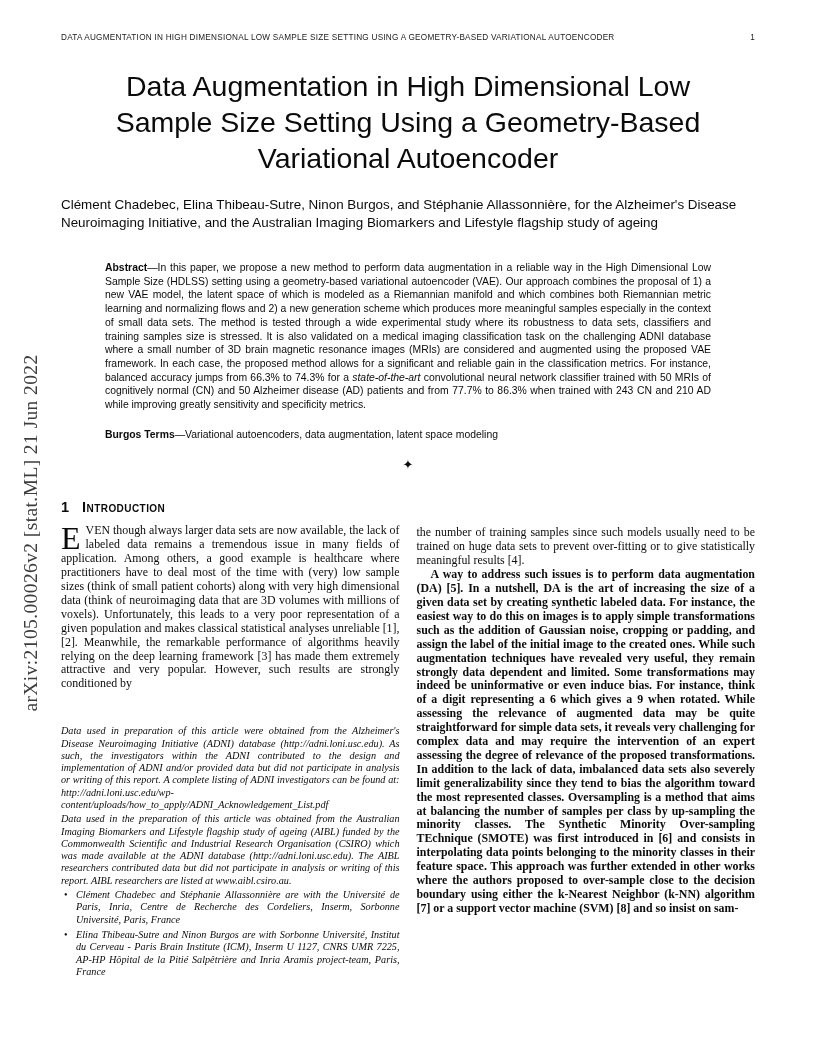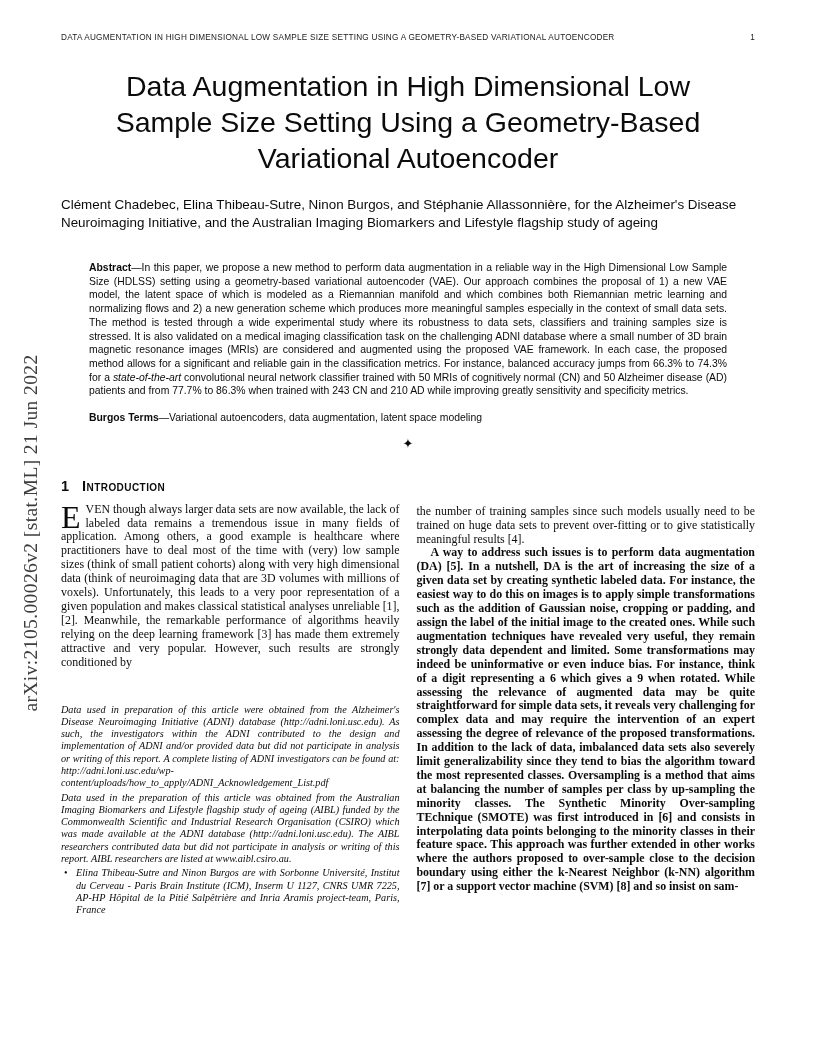--- a/index.html
+++ b/index.html
@@ -30,21 +30,21 @@
     font-size: 13.4px; line-height: 17.5px;
     margin: 0 auto 30px auto;
     max-width: 700px;
   }
   .abstract {
     margin: 0 28px;
     font-family: "Liberation Sans", sans-serif;
     font-size: 10.4px; line-height: 13.7px;
     text-align: justify;
   }
-  .abstract p { margin: 0; }
+  .abstract p { margin: 16px; }
   .abstract .index-terms { margin-top: 13px; }
   .separator {
     text-align: center;
     font-size: 13px;
     margin: 11px 0 13px 0;
     font-family: "Liberation Serif", serif;
   }
   .columns {
     display: flex; gap: 17px;
     font-family: "Liberation Serif", serif;
@@ -114,20 +114,21 @@
   <div class="columns">
 
     <div class="col col-left">
       <h2 class="section-heading"><span class="sec-num">1</span><span class="sec-title">Introduction</span></h2>
       <p><span class="dropcap">E</span><span>VEN though always larger data sets are now available, the lack of labeled data remains a tremendous issue in many fields of application. Among others, a good example is healthcare where practitioners have to deal most of the time with (very) low sample sizes (think of small patient cohorts) along with very high dimensional data (think of neuroimaging data that are 3D volumes with millions of voxels). Unfortunately, this leads to a very poor representation of a given population and makes classical statistical analyses unreliable [1], [2]. Meanwhile, the remarkable performance of algorithms heavily relying on the deep learning framework [3] has made them extremely attractive and very popular. However, such results are strongly conditioned by</span></p>
 
       <div class="footnotes">
         <p>Data used in preparation of this article were obtained from the Alzheimer's Disease Neuroimaging Initiative (ADNI) database (http://adni.loni.usc.edu). As such, the investigators within the ADNI contributed to the design and implementation of ADNI and/or provided data but did not participate in analysis or writing of this report. A complete listing of ADNI investigators can be found at: http://adni.loni.usc.edu/wp-content/uploads/how_to_apply/ADNI_Acknowledgement_List.pdf</p>
         <p>Data used in the preparation of this article was obtained from the Australian Imaging Biomarkers and Lifestyle flagship study of ageing (AIBL) funded by the Commonwealth Scientific and Industrial Research Organisation (CSIRO) which was made available at the ADNI database (http://adni.loni.usc.edu). The AIBL researchers contributed data but did not participate in analysis or writing of this report. AIBL researchers are listed at www.aibl.csiro.au.</p>
         <ul>
+          <li>Clément Chadebec and Stéphanie Allassonnière are with the Université de Paris, Inria, Centre de Recherche des Cordeliers, Inserm, Sorbonne Université, Paris, France</li>
           <li>Elina Thibeau-Sutre and Ninon Burgos are with Sorbonne Université, Institut du Cerveau - Paris Brain Institute (ICM), Inserm U 1127, CNRS UMR 7225, AP-HP Hôpital de la Pitié Salpêtrière and Inria Aramis project-team, Paris, France</li>
         </ul>
       </div>
     </div>
 
     <div class="col col-right">
       <p>the number of training samples since such models usually need to be trained on huge data sets to prevent over-fitting or to give statistically meaningful results [4].</p>
       <p class="p-indent">A way to address such issues is to perform data augmentation (DA) [5]. In a nutshell, DA is the art of increasing the size of a given data set by creating synthetic labeled data. For instance, the easiest way to do this on images is to apply simple transformations such as the addition of Gaussian noise, cropping or padding, and assign the label of the initial image to the created ones. While such augmentation techniques have revealed very useful, they remain strongly data dependent and limited. Some transformations may indeed be uninformative or even induce bias. For instance, think of a digit representing a 6 which gives a 9 when rotated. While assessing the relevance of augmented data may be quite straightforward for simple data sets, it reveals very challenging for complex data and may require the intervention of an expert assessing the degree of relevance of the proposed transformations. In addition to the lack of data, imbalanced data sets also severely limit generalizability since they tend to bias the algorithm toward the most represented classes. Oversampling is a method that aims at balancing the number of samples per class by up-sampling the minority classes. The Synthetic Minority Over-sampling TEchnique (SMOTE) was first introduced in [6] and consists in interpolating data points belonging to the minority classes in their feature space. This approach was further extended in other works where the authors proposed to over-sample close to the decision boundary using either the k-Nearest Neighbor (k-NN) algorithm [7] or a support vector machine (SVM) [8] and so insist on sam-</p>
     </div>
 

